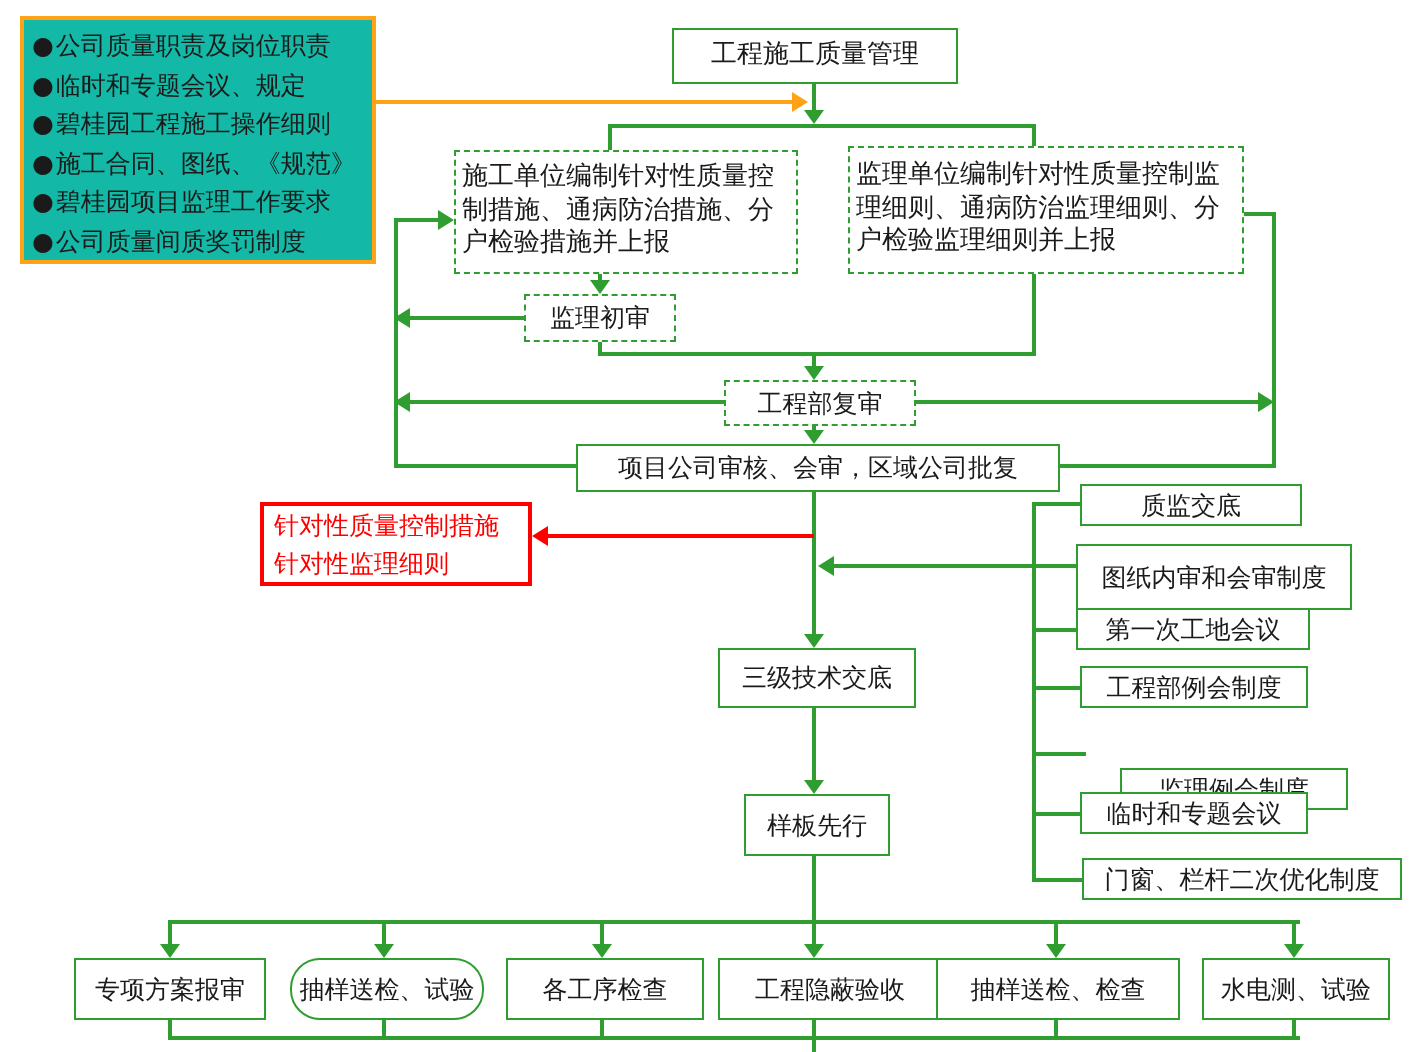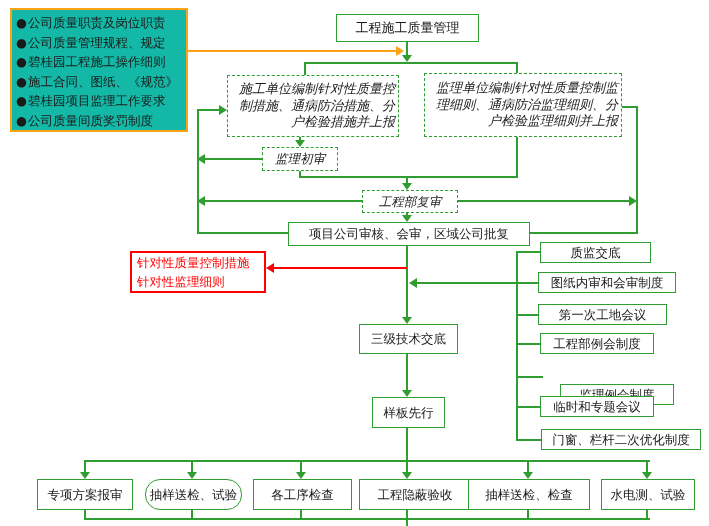--- a/index.html
+++ b/index.html
@@ -5,24 +5,24 @@
   html,body { margin:0; padding:0; background:#fff; }
   .canvas {
     position:relative; width:709px; height:526px; background:#ffffff; overflow:hidden;
     font-family:"DejaVu Sans","Liberation Sans",sans-serif;
     --g:#2f9d2f; --o:#ffa216; --r:#ff0000; --t:#1a1a1a;
   }
   .box {
     position:absolute; box-sizing:border-box; background:#fff;
     border:1.5px solid var(--g); color:var(--t);
     display:flex; align-items:center; justify-content:center;
-    text-align:right; font-size:12.5px; line-height:1.28; padding:1px 3px;
+    text-align:left; font-size:12.5px; line-height:1.28; padding:1px 3px;
     z-index:2;
   }
-  .dashed { border-style:dashed;font-style:italic; }
+  .dashed { border-style:dashed; }
   .bigbox { font-size:13px; }
   .redbox {
     border:2px solid var(--r); color:var(--r); text-align:left;
     justify-content:flex-start; padding-left:5px; white-space:pre-line; line-height:1.55;
   }
   .srcbox {
     position:absolute; box-sizing:border-box; background:#14b8a6;
     border:2px solid var(--o); color:var(--t); padding:3px 2px 0 4px; z-index:2;
   }
   .srcitem { font-size:12.5px; line-height:19.5px; white-space:nowrap; }
@@ -118,21 +118,21 @@
   <div class="ln" style="left:84px;top:510px;width:2px;height:9px;"></div>
   <div class="ln" style="left:191px;top:510px;width:2px;height:9px;"></div>
   <div class="ln" style="left:300px;top:510px;width:2px;height:9px;"></div>
   <div class="ln" style="left:406px;top:510px;width:2px;height:9px;"></div>
   <div class="ln" style="left:527px;top:510px;width:2px;height:9px;"></div>
   <div class="ln" style="left:646px;top:510px;width:2px;height:9px;"></div>
   <div class="ln" style="left:406px;top:520px;width:2px;height:6px;"></div>
 
   <div class="srcbox" style="left:10px;top:8px;width:178px;height:124px;">
     <div class="srcitem"><span class="blt">●</span><span>公司质量职责及岗位职责</span></div>
-    <div class="srcitem"><span class="blt">●</span><span>公司质量管理规程、规定</span></div>
+    <div class="srcitem"><span class="blt">●</span><span>临时和专题会议、规定</span></div>
     <div class="srcitem"><span class="blt">●</span><span>碧桂园工程施工操作细则</span></div>
     <div class="srcitem"><span class="blt">●</span><span>施工合同、图纸、《规范》</span></div>
     <div class="srcitem"><span class="blt">●</span><span>碧桂园项目监理工作要求</span></div>
     <div class="srcitem"><span class="blt">●</span><span>公司质量间质奖罚制度</span></div>
   </div>
 
   <div class="box" style="left:336px;top:14px;width:143px;height:28px;font-size:13px;">工程施工质量管理</div>
 
   <div class="box dashed bigbox" style="left:227px;top:75px;width:172px;height:62px;">施工单位编制针对性质量控制措施、通病防治措施、分户检验措施并上报</div>
   <div class="box dashed bigbox" style="left:424px;top:73px;width:198px;height:64px;">监理单位编制针对性质量控制监理细则、通病防治监理细则、分户检验监理细则并上报</div>
@@ -141,22 +141,22 @@
   <div class="box dashed" style="left:362px;top:190px;width:96px;height:23px;">工程部复审</div>
   <div class="box" style="left:288px;top:222px;width:242px;height:24px;">项目公司审核、会审，区域公司批复</div>
 
   <div class="box redbox" style="left:130px;top:251px;width:136px;height:42px;">针对性质量控制措施
 针对性监理细则</div>
 
   <div class="box" style="left:359px;top:324px;width:99px;height:30px;">三级技术交底</div>
   <div class="box" style="left:372px;top:397px;width:73px;height:31px;">样板先行</div>
 
   <div class="box" style="left:540px;top:242px;width:111px;height:21px;">质监交底</div>
-  <div class="box" style="left:538px;top:272px;width:138px;height:21px;">图纸内审和会审制度</div>
-  <div class="box" style="left:538px;top:304px;width:129px;height:21px;">第一次工地会议</div>
+  <div class="box" style="left:538px;top:272px;width:138px;height:33px;">图纸内审和会审制度</div>
+  <div class="box" style="left:538px;top:304px;width:117px;height:21px;">第一次工地会议</div>
   <div class="box" style="left:540px;top:333px;width:114px;height:21px;">工程部例会制度</div>
   <div class="box" style="left:560px;top:366px;width:114px;height:21px;margin-top:18px;">监理例会制度</div>
   <div class="box" style="left:540px;top:396px;width:114px;height:21px;">临时和专题会议</div>
   <div class="box" style="left:541px;top:429px;width:160px;height:21px;">门窗、栏杆二次优化制度</div>
 
   <div class="box" style="left:37px;top:479px;width:96px;height:31px;">专项方案报审</div>
   <div class="box" style="left:145px;top:479px;width:97px;height:31px;border-radius:15px;">抽样送检、试验</div>
   <div class="box" style="left:253px;top:479px;width:99px;height:31px;">各工序检查</div>
   <div class="box" style="left:359px;top:479px;width:112px;height:31px;">工程隐蔽验收</div>
   <div class="box" style="left:468px;top:479px;width:122px;height:31px;">抽样送检、检查</div>

